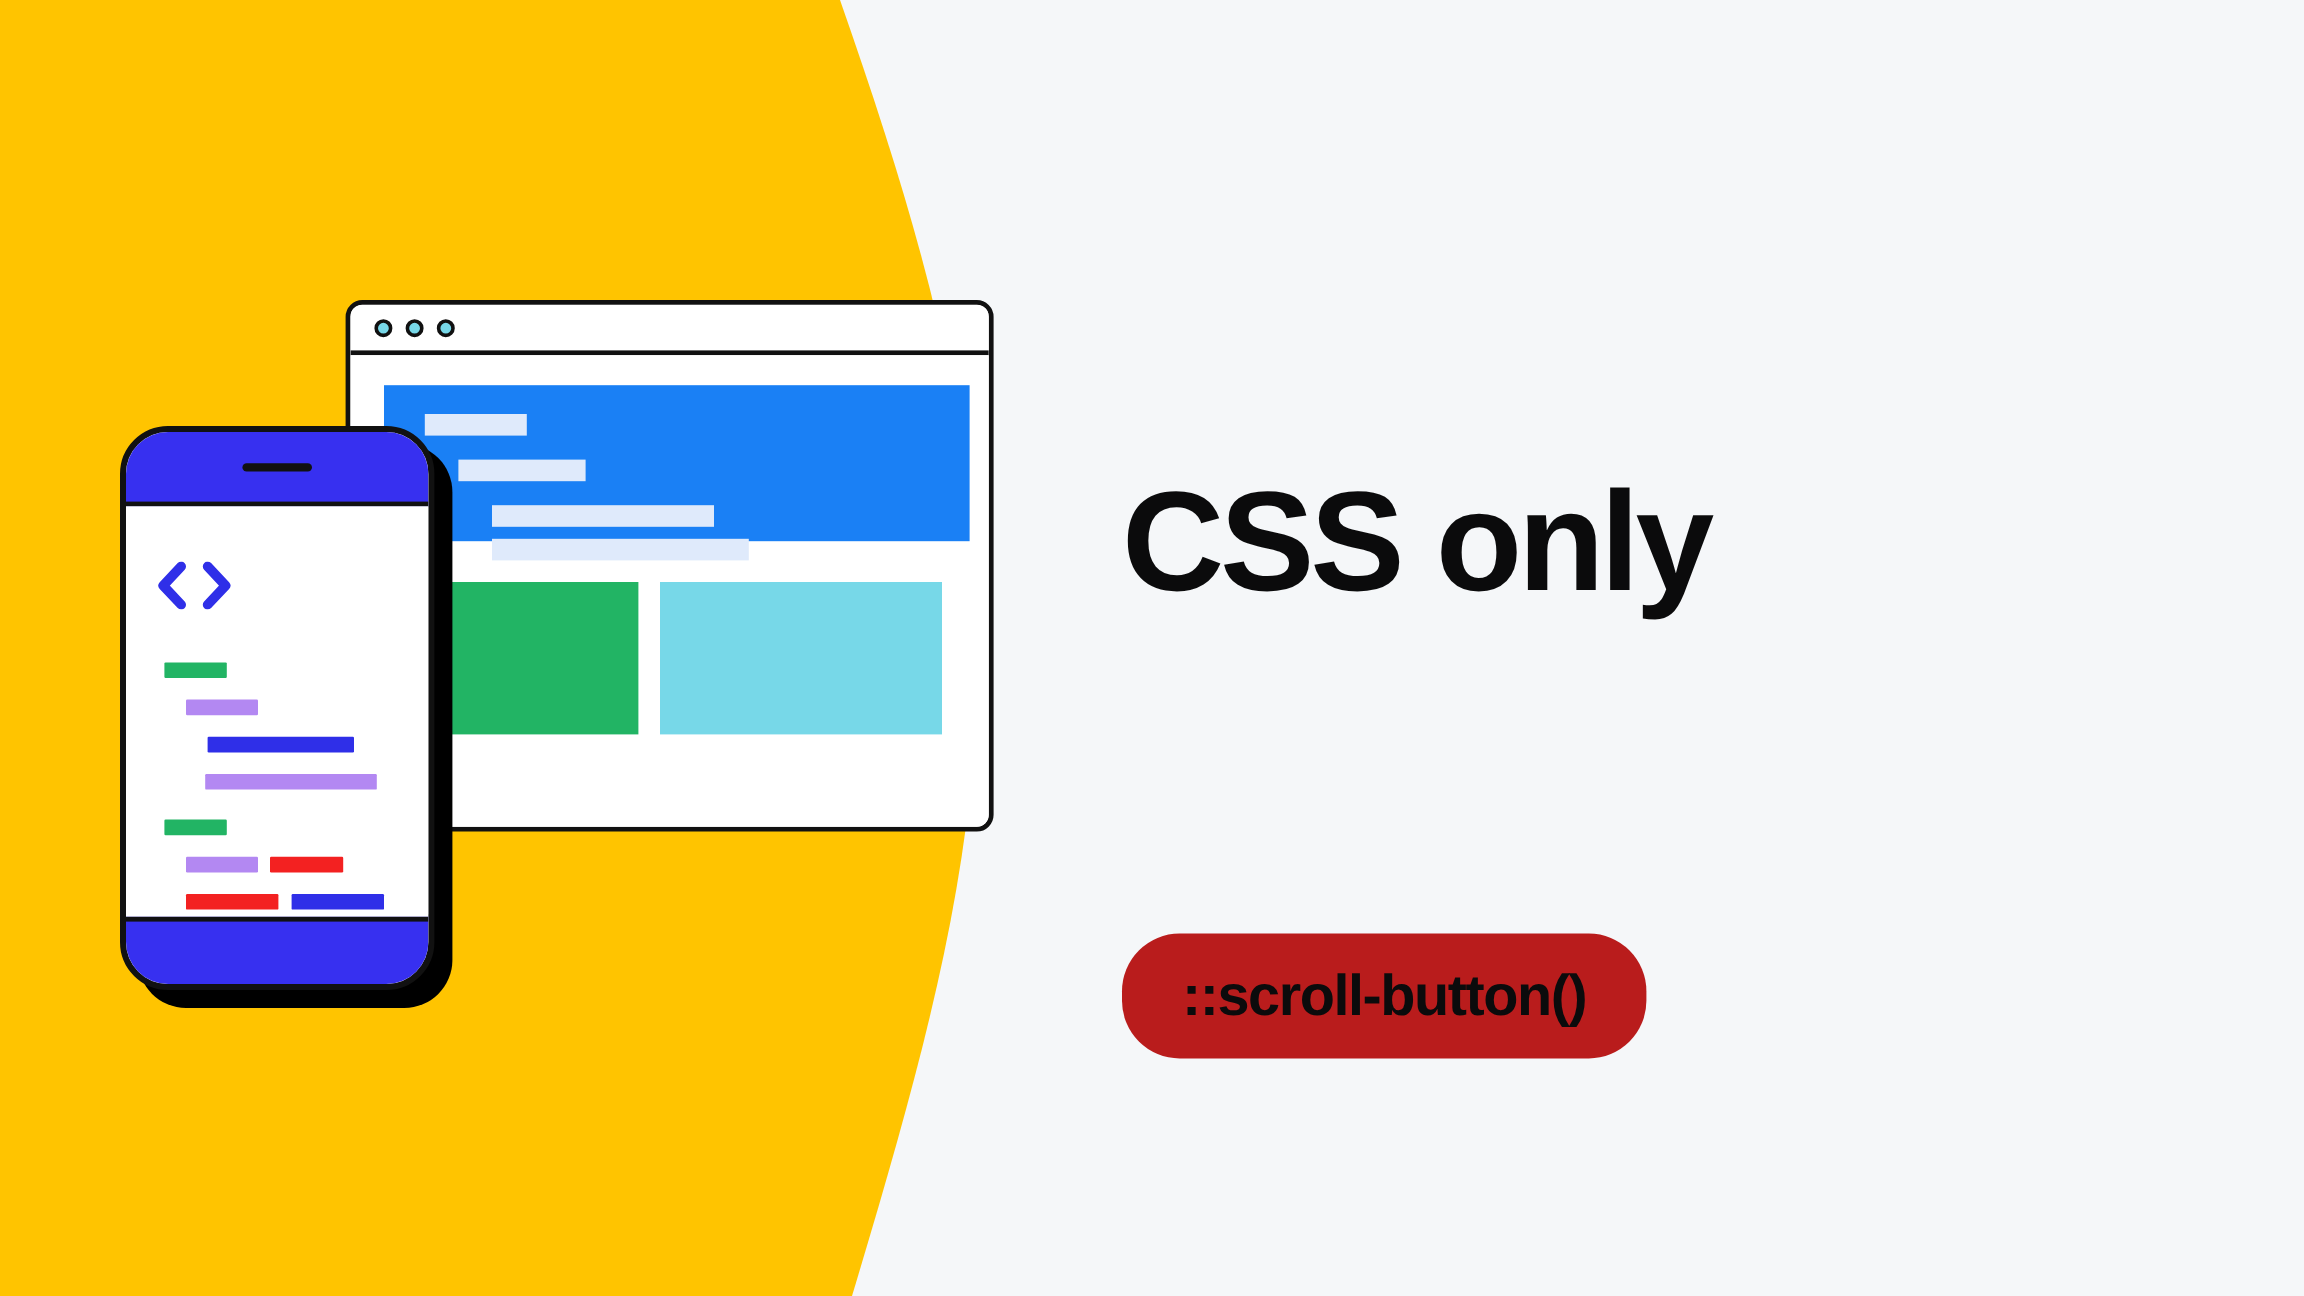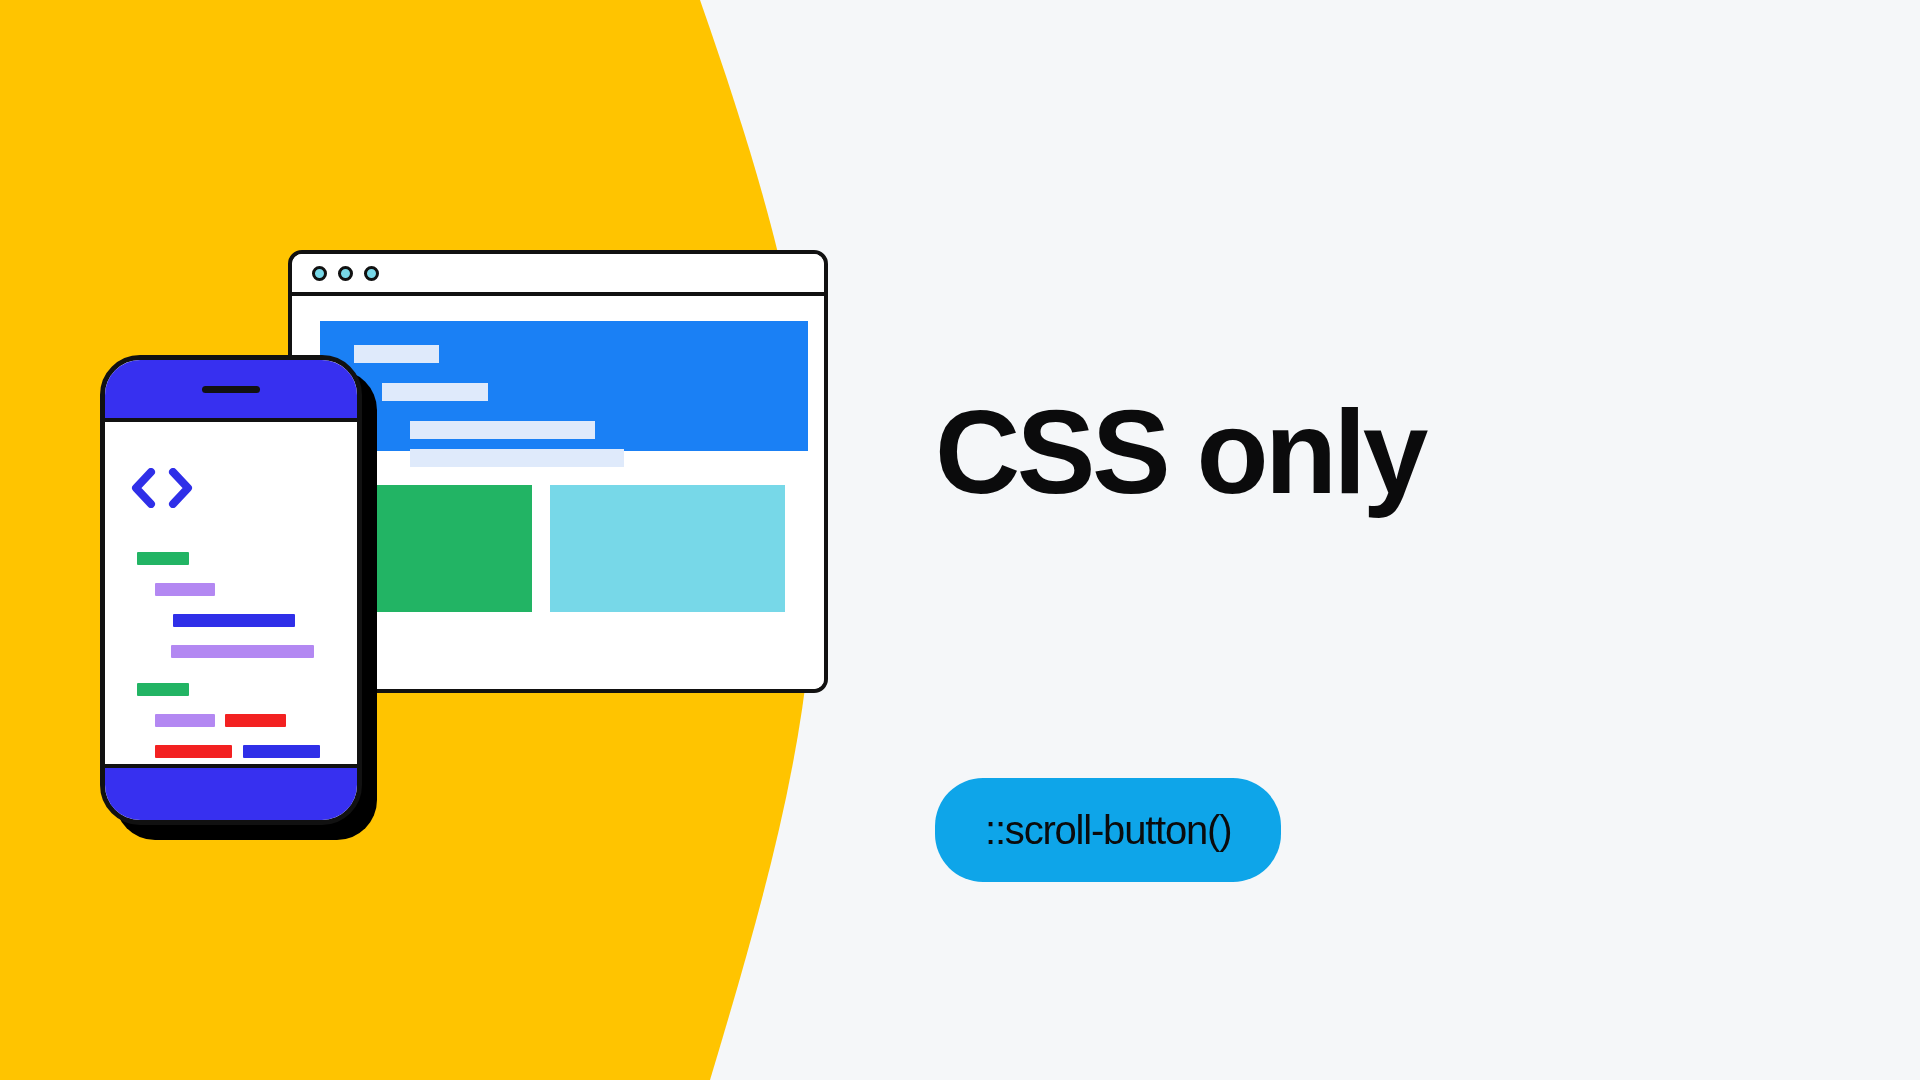--- a/index.html
+++ b/index.html
@@ -121,27 +121,27 @@
     color:#0b0b0c;
   }
   .headline .l2 { display:block; }
 
   .pills {
     position:absolute;
     left:0; top:778px;
     display:flex; gap:37px;
   }
   .pill {
-    background:#0ea5e9;
+    background:#b91c1c;
     border-radius:48px;
     height:104px;
     display:flex; align-items:center; justify-content:center;
     padding:0 50px;
-    font-size:40px;
-    font-weight:400;
+    font-size:48px;
+    font-weight:700;
     letter-spacing:-1.2px;
     color:#0b0b0c;
     white-space:nowrap;
   }
 </style>
 </head>
 <body>
 
 <svg id="yellow-shape" viewBox="0 0 1000 1080" preserveAspectRatio="none" aria-hidden="true">
   <path d="M0,0 L700,0 C770,200 815,360 815,540 C815,720 770,880 710,1080 L0,1080 Z" fill="#ffc400"></path>

